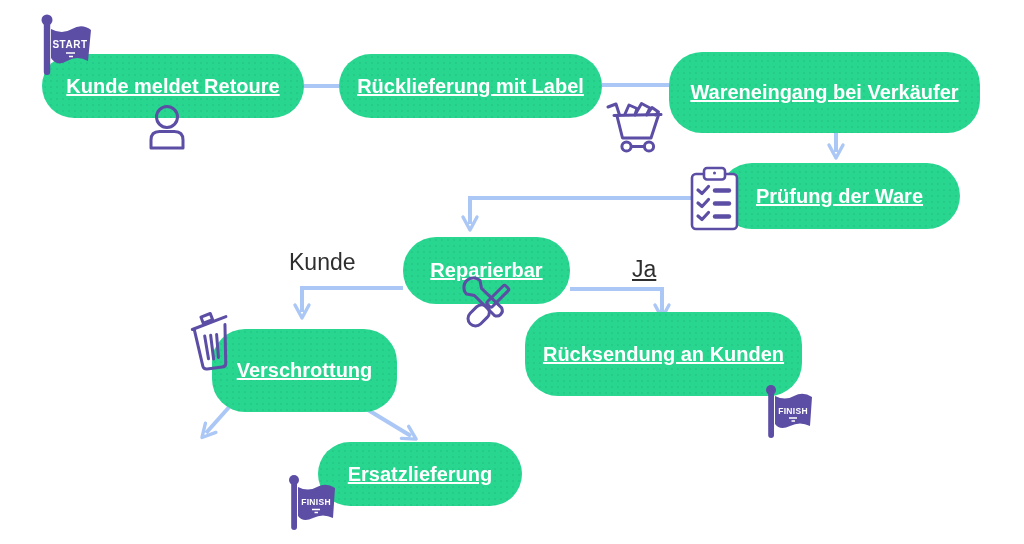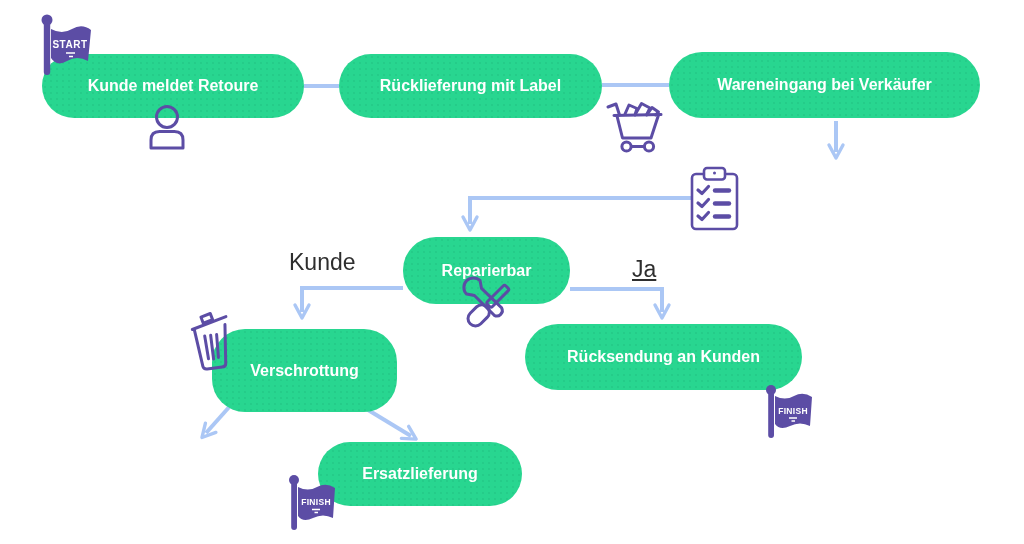--- a/index.html
+++ b/index.html
@@ -6,21 +6,21 @@
   .canvas {
     position:relative; width:1024px; height:544px; background:#ffffff;
     font-family:"Liberation Sans", sans-serif; overflow:hidden;
   }
   .connectors { position:absolute; left:0; top:0; width:1024px; height:544px; }
   .node {
     position:absolute; background-color:#28D690;
     background-image:radial-gradient(rgba(10,100,70,0.09) 1px, transparent 1.4px);
     background-size:6px 6px;
     border-radius:33px; display:flex; align-items:center; justify-content:center;
-    color:#ffffff; font-weight:bold; font-size:16px; white-space:nowrap;
+    color:#ffffff; font-weight:bold; font-size:20px; white-space:nowrap;text-decoration:underline;
   }
   .branch-label { position:absolute; font-size:23px; color:#2e2e2e; }
   .icon { position:absolute; line-height:0; }
   .flag-text { font-family:"Liberation Sans", sans-serif; font-weight:bold; fill:#ffffff; }
 </style>
 </head>
 <body>
 
 <div class="canvas">
 
@@ -41,30 +41,33 @@
       <path d="M345 396 L411 436" marker-end="url(#arw)"></path>
     </g>
   </svg>
 
   <div class="node" style="left:42px;  top:54px;  width:262px; height:64px;">
     <span>Kunde meldet Retoure</span>
   </div>
   <div class="node" style="left:339px; top:54px;  width:263px; height:64px;justify-content:center;">
     <span>Rücklieferung mit Label</span>
   </div>
-  <div class="node" style="left:669px; top:52px;  width:311px; height:66px;">
+  <div class="node" style="left:669px; top:52px;  width:311px; height:81px;">
     <span>Wareneingang bei Verkäufer</span>
+  </div>
+  <div class="node" style="left:719px; top:163px; width:241px; height:66px;">
+    <span>Prüfung der Ware</span>
   </div>
   <div class="node" style="left:403px; top:237px; width:167px; height:67px;">
     <span>Reparierbar</span>
   </div>
   <div class="node" style="left:212px; top:329px; width:185px; height:83px;align-items:center;">
     <span>Verschrottung</span>
   </div>
-  <div class="node" style="left:525px; top:324px; width:277px; height:66px;">
+  <div class="node" style="left:525px; top:312px; width:277px; height:84px;">
     <span>Rücksendung an Kunden</span>
   </div>
   <div class="node" style="left:318px; top:442px; width:204px; height:64px;">
     <span>Ersatzlieferung</span>
   </div>
 
   <div class="branch-label" style="left:289px; top:249px;">Kunde</div>
   <div class="branch-label" style="left:632px; top:256px;text-decoration:underline;">Ja</div>
 
   <div class="icon" style="left:38px; top:12px;">

